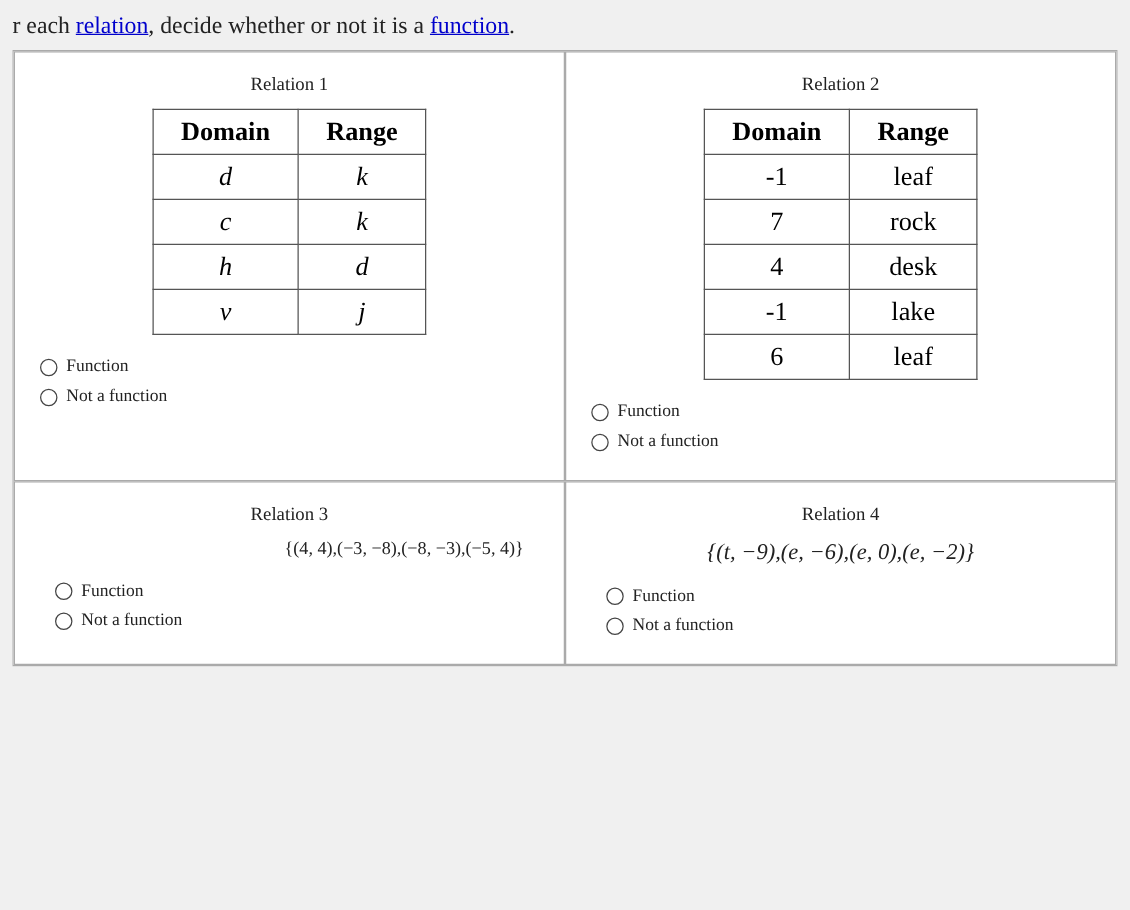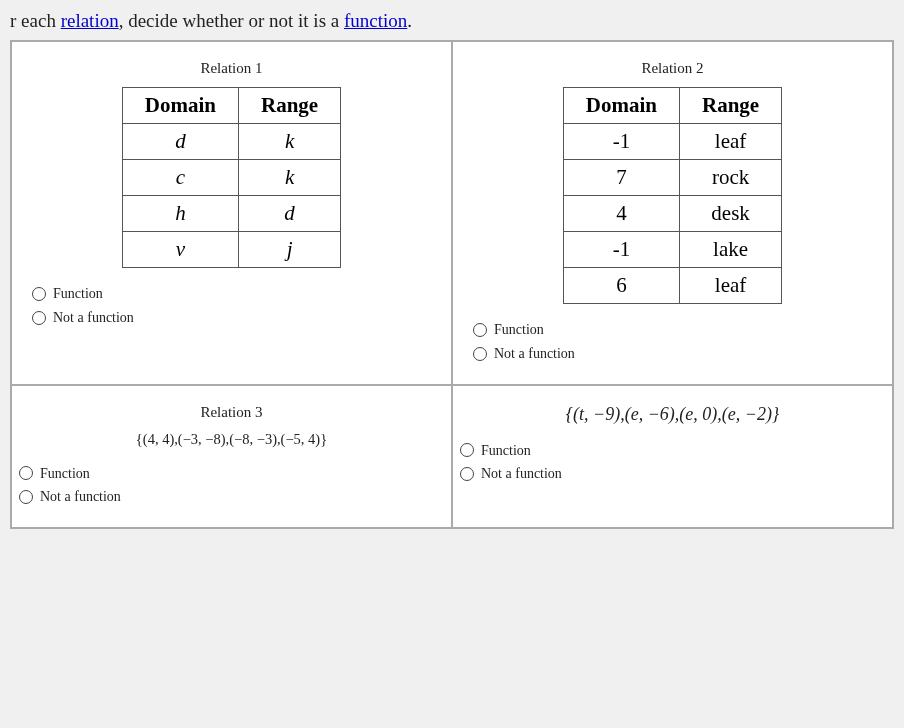--- a/index.html
+++ b/index.html
@@ -65,35 +65,35 @@
     }
     .radio-circle {
       width: 14px;
       height: 14px;
       border: 1.5px solid #444;
       border-radius: 50%;
       display: inline-block;
       flex-shrink: 0;
     }
     .relation3-set {
-      text-align: center;
+      text-align: right;
       font-size: 14.5px;
       margin-bottom: 14px;
       color: #222;
       font-style: normal;
     }
     .relation4-set {
       text-align: center;
       font-size: 18px;
       margin-bottom: 14px;
       color: #222;
       font-style: italic;
     }
     .cell-bottom {
-      padding: 18px 7px;
+      padding: 18px 32px;
     }
   </style>
 </head>
 <body>
 
 <div class="page-header">
   r each <a>relation</a>, decide whether or not it is a <a>function</a>.
 </div>
 
 <div class="grid-container">
@@ -191,20 +191,21 @@
         <span>Function</span>
       </div>
       <div class="radio-item">
         <span class="radio-circle"></span>
         <span>Not a function</span>
       </div>
     </div>
   </div>
 
   <div class="cell cell-bottom">
+    <div class="relation-title">Relation 4</div>
     <div class="relation4-set">{(t, −9),(e, −6),(e, 0),(e, −2)}</div>
     <div class="radio-group">
       <div class="radio-item">
         <span class="radio-circle"></span>
         <span>Function</span>
       </div>
       <div class="radio-item">
         <span class="radio-circle"></span>
         <span>Not a function</span>
       </div>

